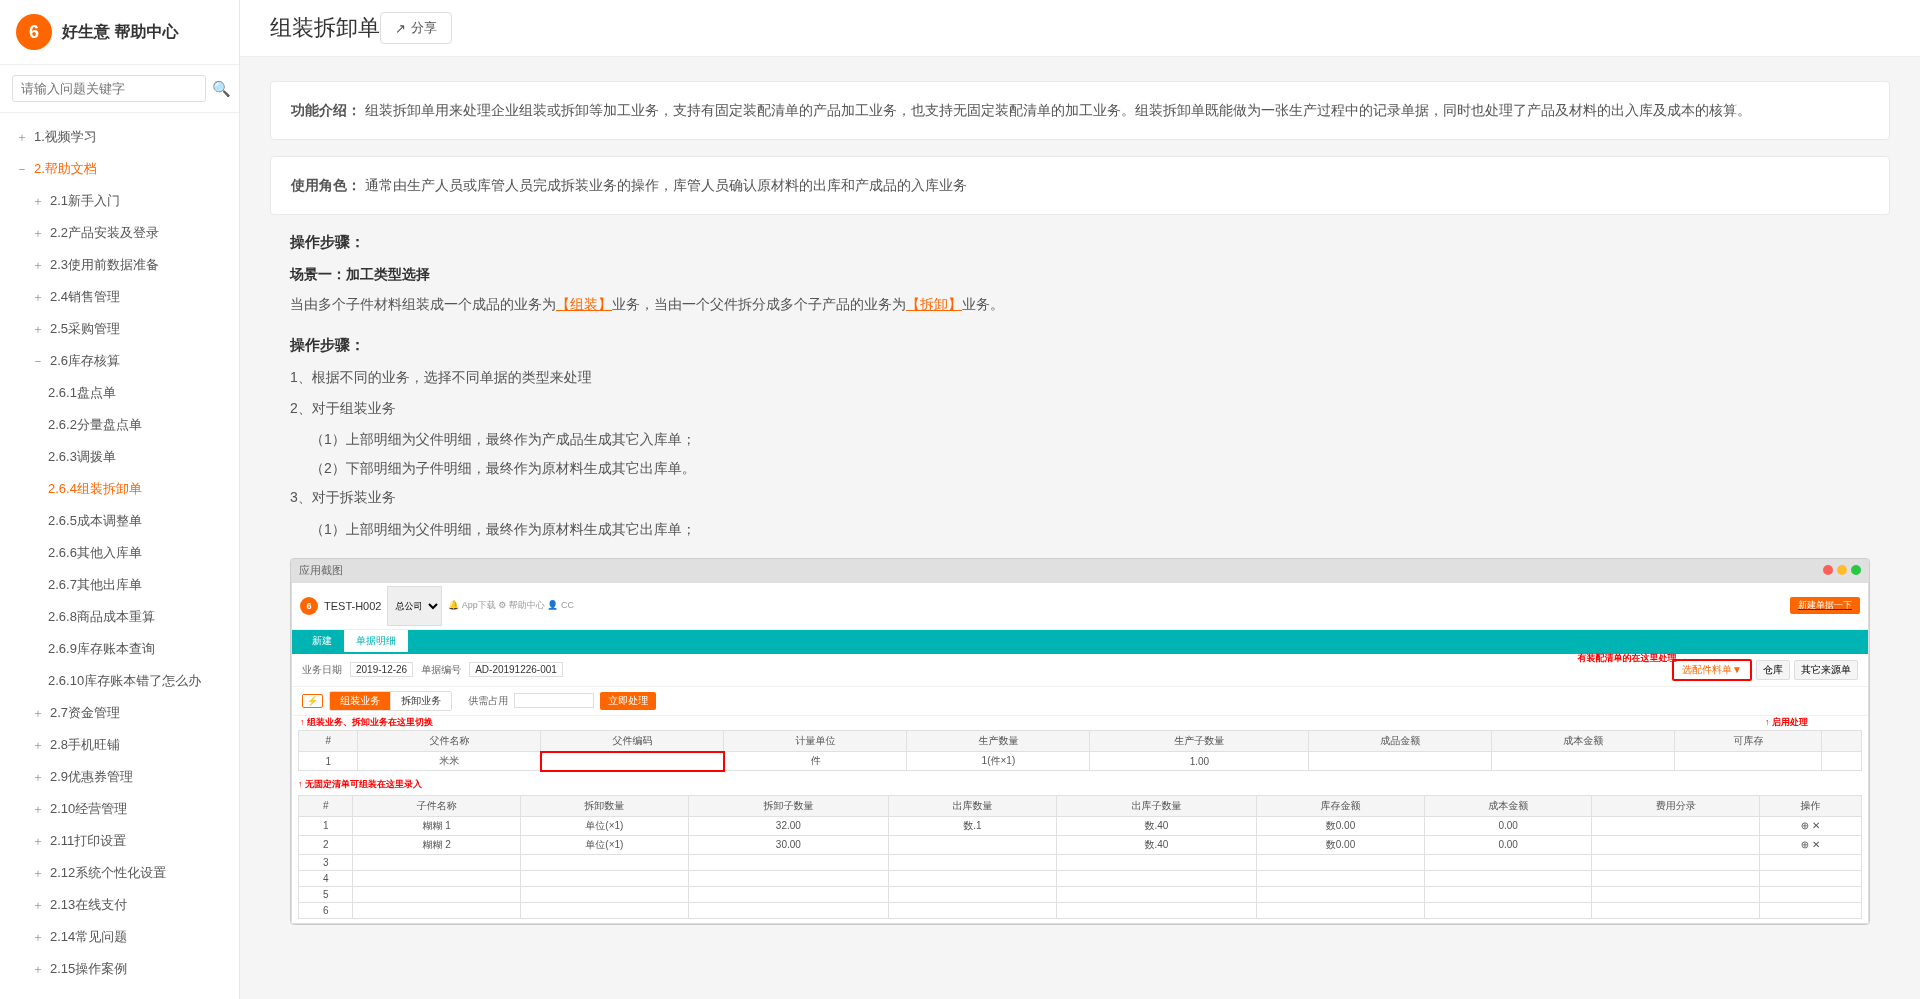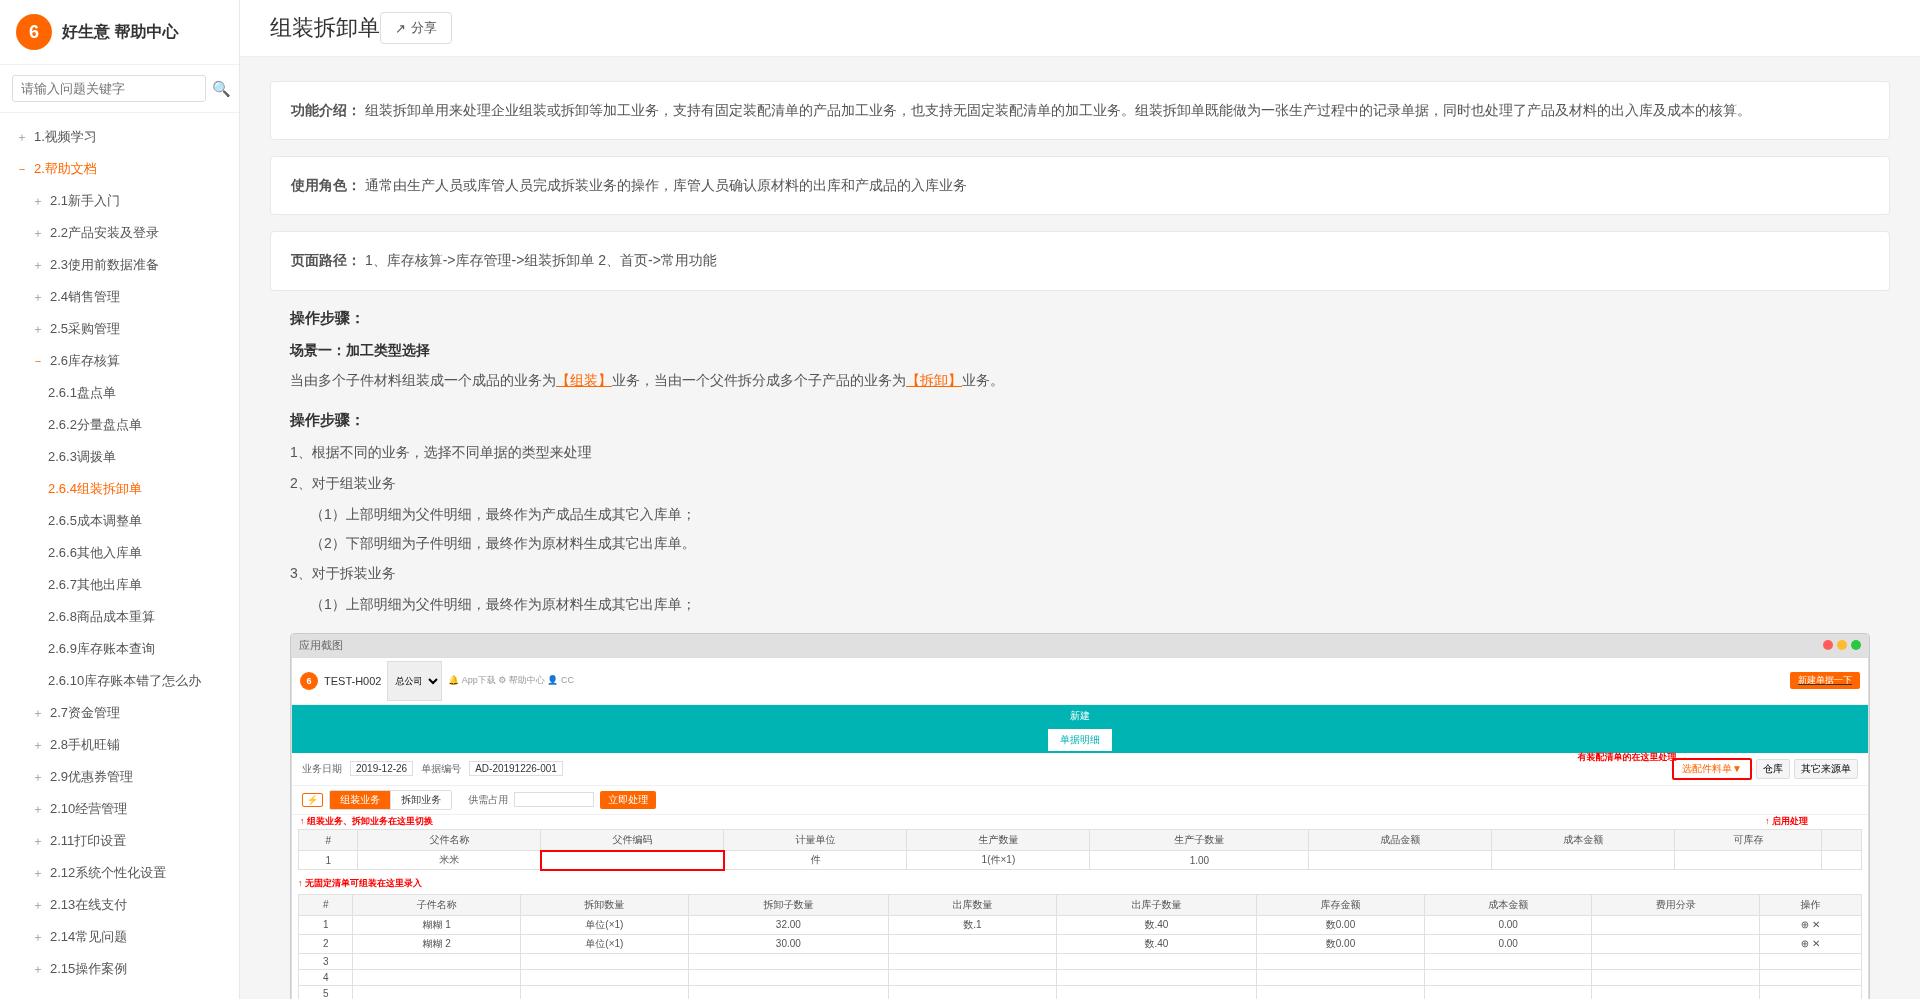--- a/index.html
+++ b/index.html
@@ -325,24 +325,20 @@
     <div class="info-block">
       <span style="font-weight:bold;">功能介绍：</span>
       <span>组装拆卸单用来处理企业组装或拆卸等加工业务，支持有固定装配清单的产品加工业务，也支持无固定装配清单的加工业务。组装拆卸单既能做为一张生产过程中的记录单据，同时也处理了产品及材料的出入库及成本的核算。</span>
     </div>
 
     <div class="info-block">
       <span style="font-weight:bold;">使用角色：</span>
       <span>通常由生产人员或库管人员完成拆装业务的操作，库管人员确认原材料的出库和产成品的入库业务</span>
     </div>
 
-    <div class="info-block">
-      <span style="font-weight:bold;">页面路径：</span>
-      <span>1、库存核算-&gt;库存管理-&gt;组装拆卸单  2、首页-&gt;常用功能</span>
-    </div>
 
     <div class="main-content-wrapper">
       <div class="section-header">操作步骤：</div>
       <div class="sub-section-header">场景一：加工类型选择</div>
       <div class="content-text">
         当由多个子件材料组装成一个成品的业务为<span class="highlight-orange">【组装】</span>业务，当由一个父件拆分成多个子产品的业务为<span class="highlight-orange">【拆卸】</span>业务。
       </div>
       <div class="section-header">操作步骤：</div>
       <div class="step-item">1、根据不同的业务，选择不同单据的类型来处理</div>
       <div class="step-item">2、对于组装业务</div>
@@ -371,21 +367,21 @@
                 <select style="font-size:9px; border:1px solid #ddd; padding:13px 3px;">
                   <option>总公司</option>
                 </select>
                 <span style="color:#999;font-size:9px;">🔔 App下载 ⚙ 帮助中心 👤 CC</span>
               </div>
               <div style="display:flex; gap:4px;text-decoration:underline;">
                 <button style="background:#f60;color:#fff;border:none;padding:2px 8px;border-radius:2px;font-size:9px;cursor:pointer;">新建单据一下</button>
               </div>
             </div>
 
-            <div style="background:#00b4b4; display:flex; align-items:center; padding:0 8px; gap:0;flex-direction:column;">
+            <div style="background:#00b4b4; display:flex; align-items:flex-start; padding:0 8px; gap:0;">
               <div style="background:#00b4b4; color:#fff; padding:4px 12px; font-size:10px; cursor:pointer; border-bottom:2px solid transparent;">
                 <span>新建</span>
               </div>
               <div style="background:#fff; color:#00b4b4; padding:4px 12px; font-size:10px; cursor:pointer; border-bottom:2px solid #00b4b4;">
                 <span>单据明细</span>
               </div>
             </div>
 
             <div style="display:flex; align-items:center; gap:8px; padding:5px 10px; border-bottom:1px solid #f0f0f0; flex-wrap:wrap; position:relative;">
               <span style="color:#666;font-size:10px;">业务日期</span>

